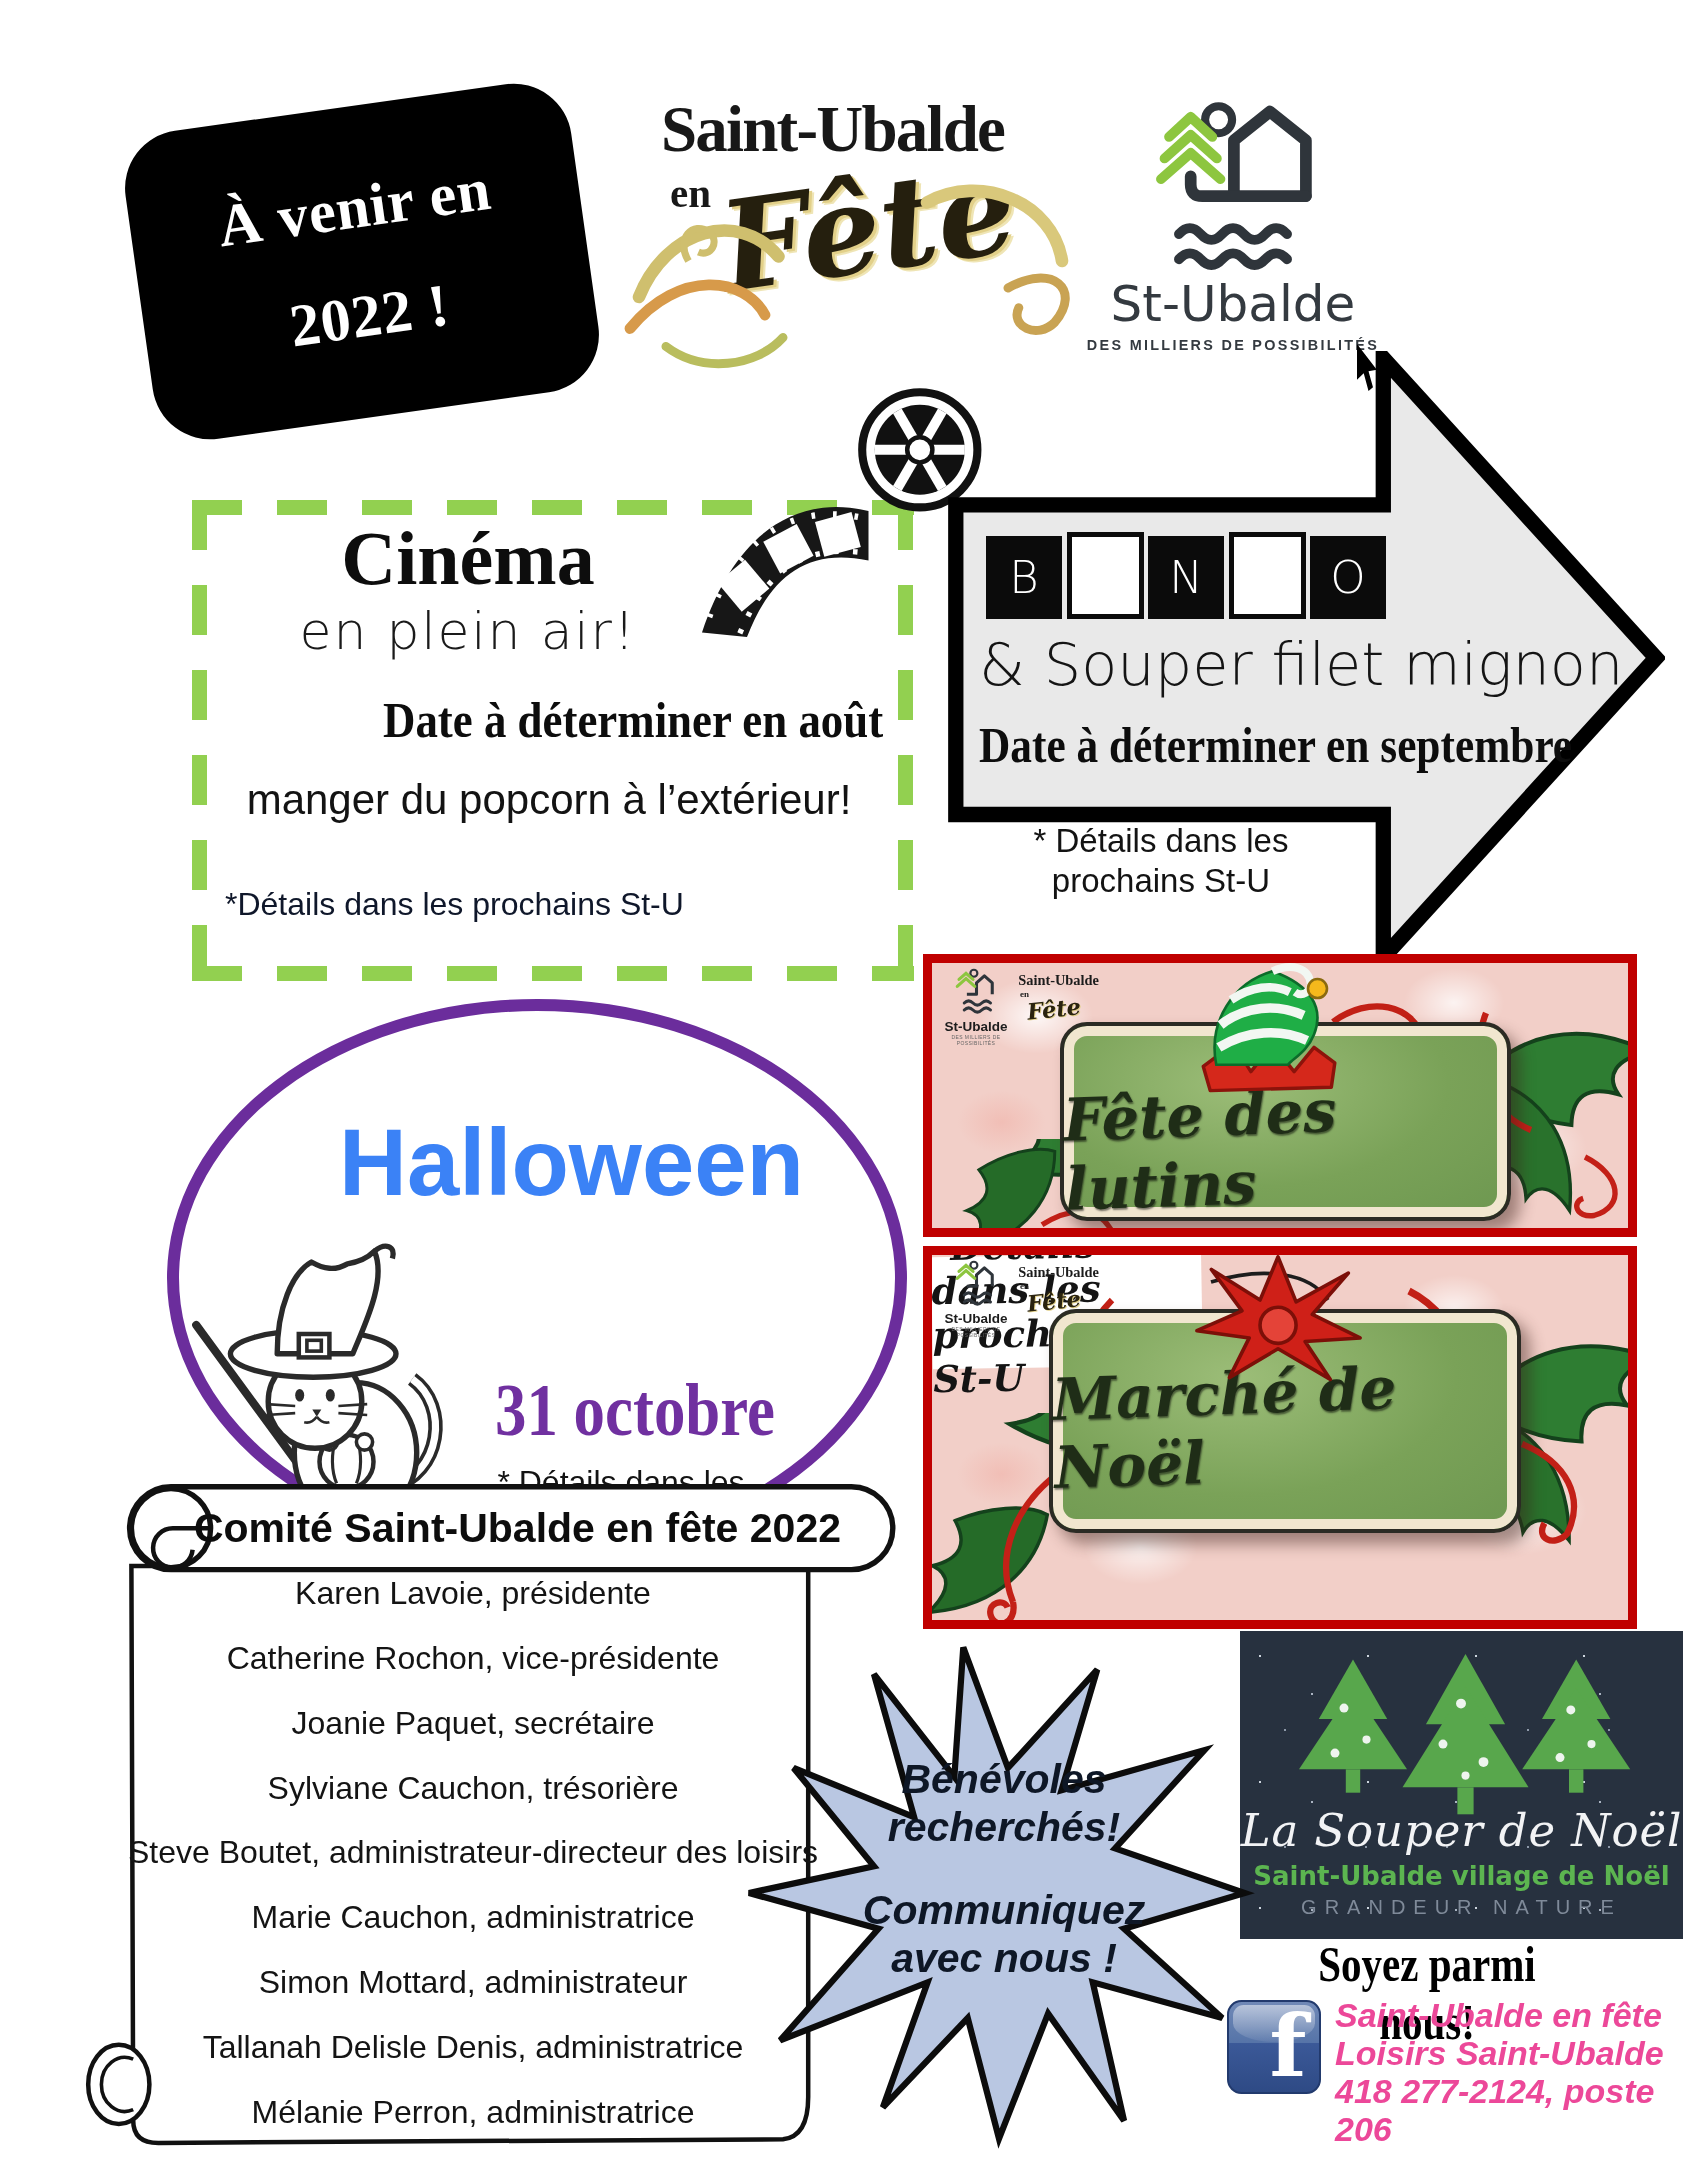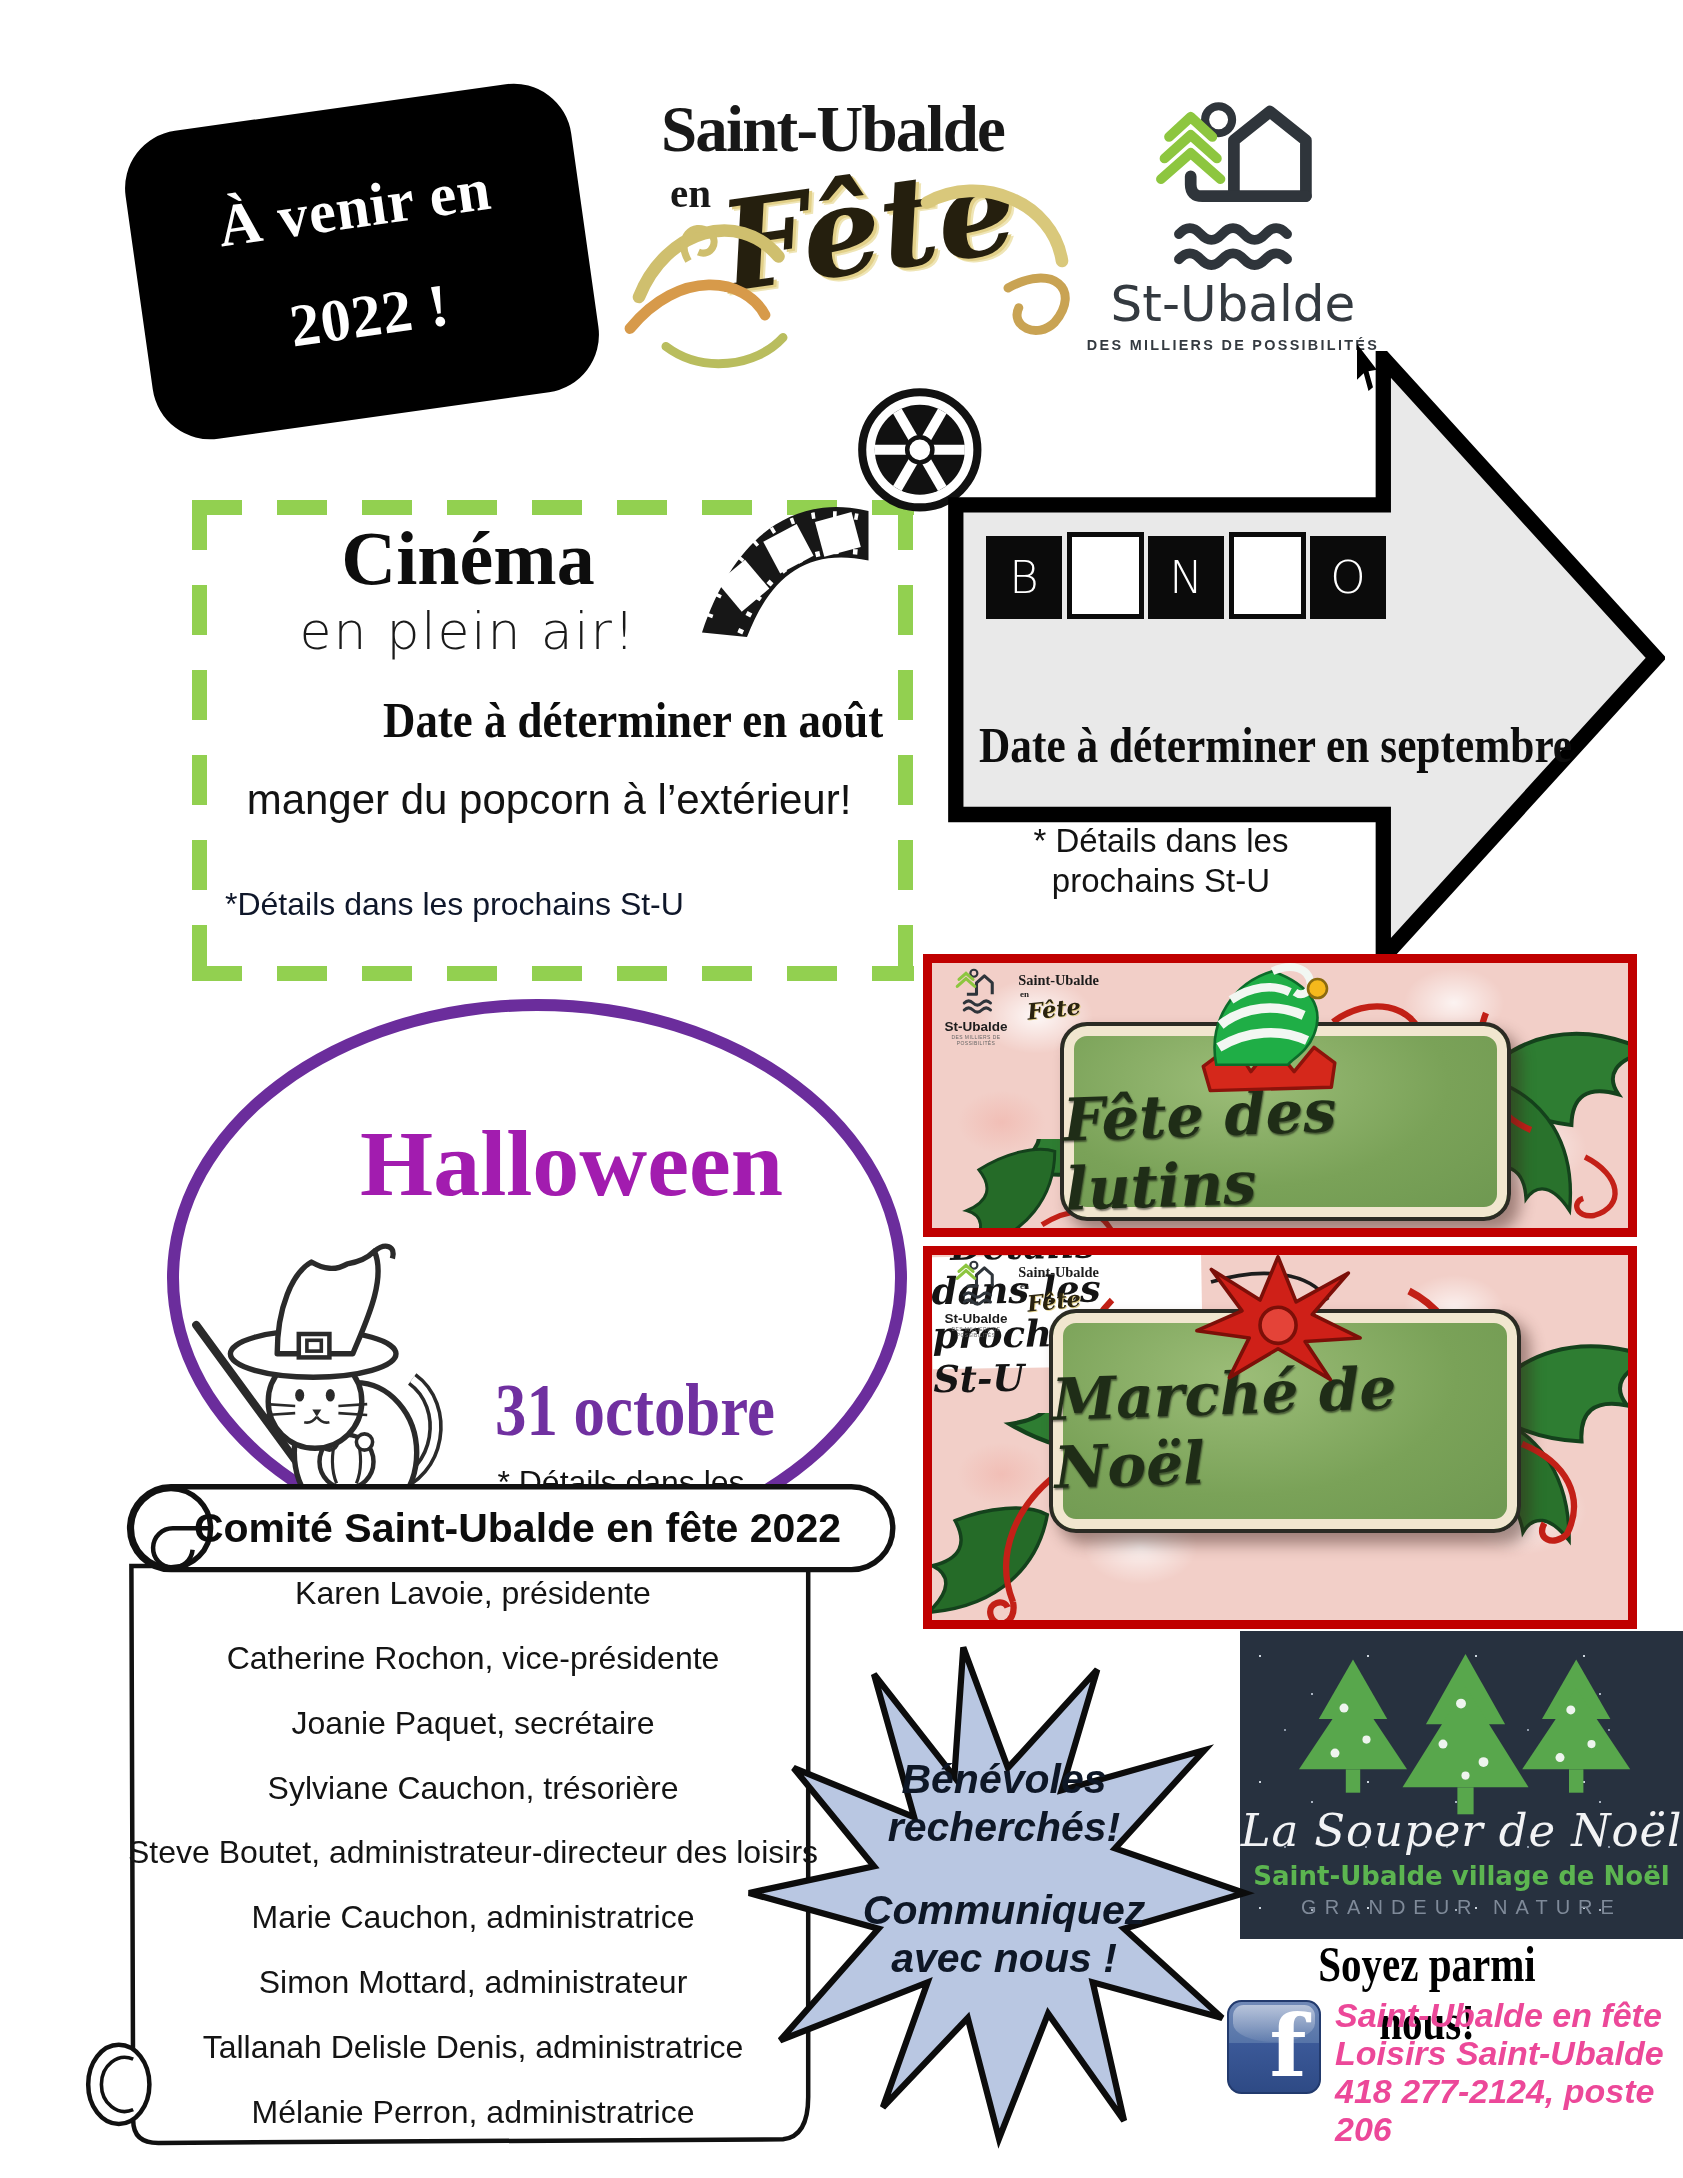--- a/index.html
+++ b/index.html
@@ -93,21 +93,21 @@
   .mini-right{padding-top:3.6px;}
   .mini-f1{font-family:"Liberation Serif",serif;font-weight:900;font-size:14.4px;color:#1c1c1c;}
   .mini-f2{font-family:"Liberation Serif",serif;font-weight:bold;font-size:9px;color:#1c1c1c;margin-left:1.8px;}
   .mini-f3{font-family:"DejaVu Serif",serif;font-style:italic;font-weight:bold;font-size:22.5px;color:#2a230f;
            margin-top:-3.6px;margin-left:9px;transform:rotate(-6deg);text-shadow:0.9px 0.9px 0 #e2d089;}
 
   
   #hal-ellipse{left:167px;top:999px;width:740px;height:558px;border:12.6px solid #6b2d9c;
                border-radius:50%;background:#fff;box-sizing:border-box;z-index:2;}
   #hal-title{left:315px;top:1109px;width:513px;text-align:center;font-weight:bold;font-size:94px;
-             color:#a21caf;z-index:3;font-family:Liberation Serif, serif;}
+             color:#3b82f6;z-index:3;}
   #hal-date{left:455px;top:1368px;width:360px;text-align:center;font-family:"Liberation Serif",serif;
             font-weight:900;font-size:74px;color:#7030a0;transform:scaleX(.85);z-index:3;}
   #hal-note{left:477px;top:1463px;width:288px;text-align:center;font-size:32px;line-height:1.2;
             color:#131313;z-index:3;}
   #hal-cat{left:180px;top:1217px;z-index:3;}
 
   
   #scroll-svg{left:81px;top:1476px;z-index:4;}
   #comite-title{left:189px;top:1505px;width:657px;text-align:center;font-weight:bold;font-size:41px;
                 color:#0d0d0d;z-index:5;}
@@ -224,20 +224,21 @@
   <svg class="abs" style="left:945px;top:351px;z-index:2" width="720" height="630" viewBox="0 0 800 700">
     <polygon points="12,171 487,171 487,8 790,341 487,674 487,515 12,515" fill="#e9e9e9" stroke="#000" stroke-width="17" stroke-linejoin="miter"></polygon>
   </svg>
   <div id="bingo-tiles" class="abs">
     <div class="tile-b">B</div>
     <div class="tile-w"></div>
     <div class="tile-b">N</div>
     <div class="tile-w"></div>
     <div class="tile-b">O</div>
   </div>
+  <div id="souper" class="abs nw">&amp; Souper filet mignon</div>
   <div id="date-sept" class="abs nw">Date à déterminer en septembre</div>
   <div id="arrow-note" class="abs">
     <div>* Détails dans les</div>
     <div>prochains St-U</div>
   </div>
 
   <div id="card1" class="abs card">
     <svg class="deco" style="left:104px;top:4.5px" width="423" height="225" viewBox="0 0 470 250">
       <path d="M70,215 C35,130 120,60 235,82 C320,98 345,155 315,200" stroke="#c22016" stroke-width="9" fill="none"></path>
       <path d="M100,220 C80,150 150,95 250,112" stroke="#1d1d1d" stroke-width="5" fill="none"></path>

